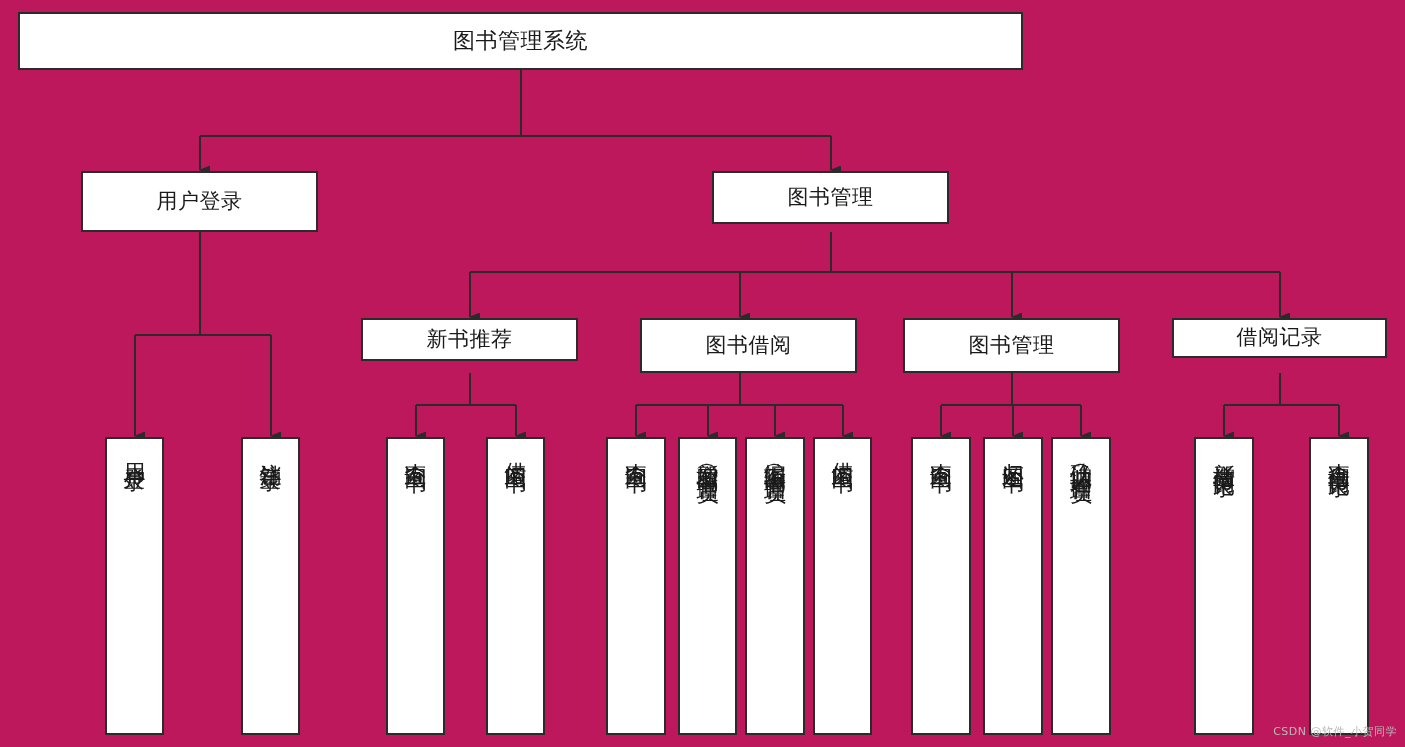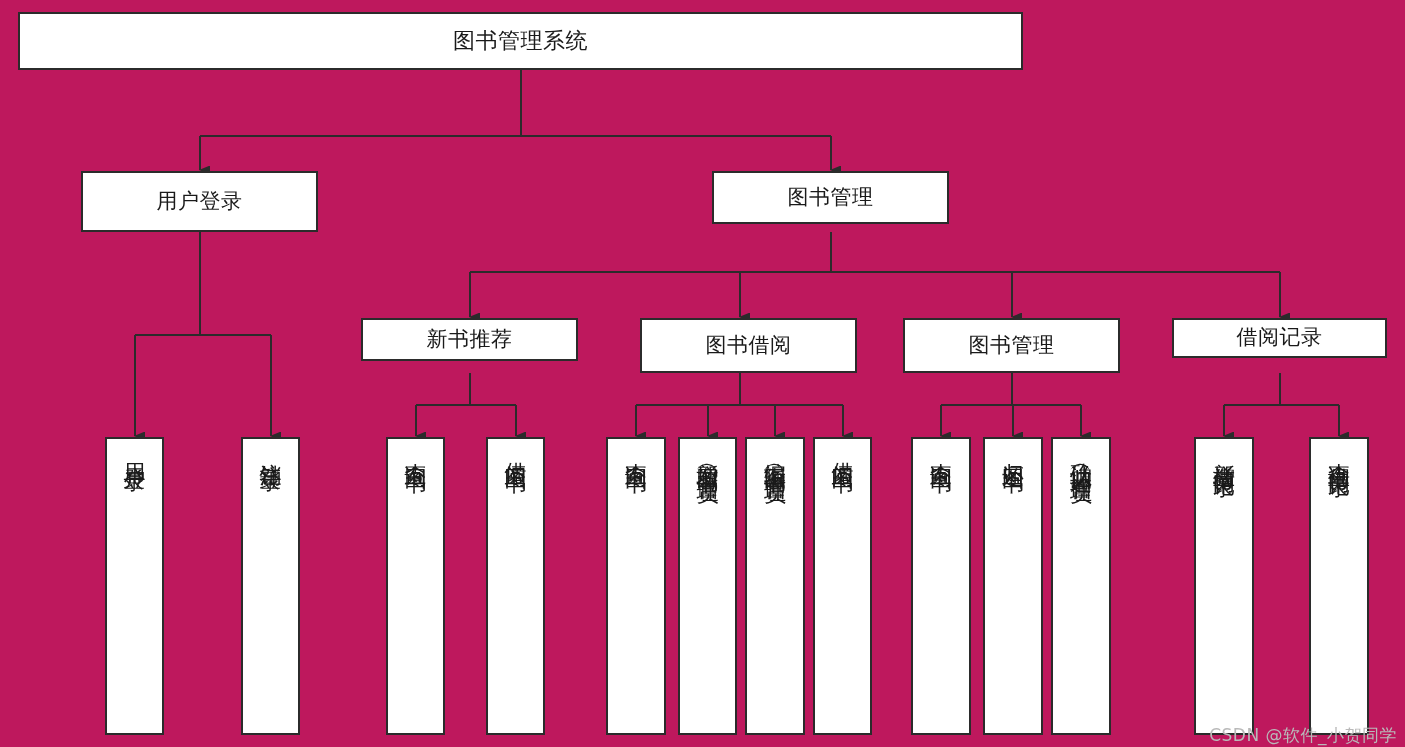--- a/index.html
+++ b/index.html
@@ -64,22 +64,22 @@
     position: absolute;
     left: 0;
     top: 0;
     width: 1405px;
     height: 747px;
     pointer-events: none;
   }
   #watermark {
     position: absolute;
     right: 8px;
-    bottom: 0;
-    font-size: 17px;
+    bottom: 8px;
+    font-size: 11px;
     color: #b9b9b9;
     font-family: "DejaVu Sans", "Liberation Sans", sans-serif;
     letter-spacing: 0.5px;
     white-space: nowrap;
   }
 </style>
 </head>
 <body>
 
 <div id="diagram-root">

